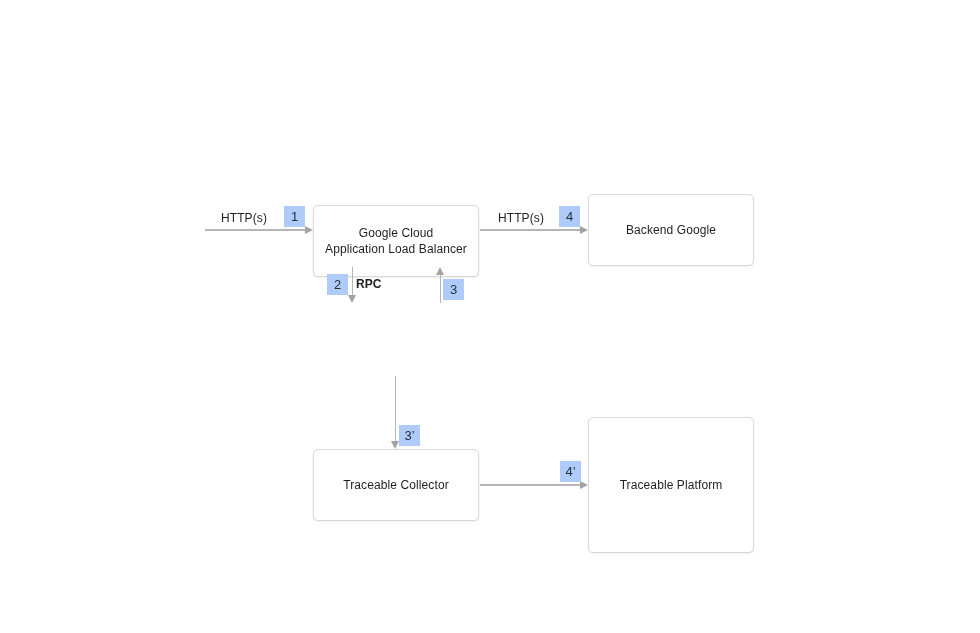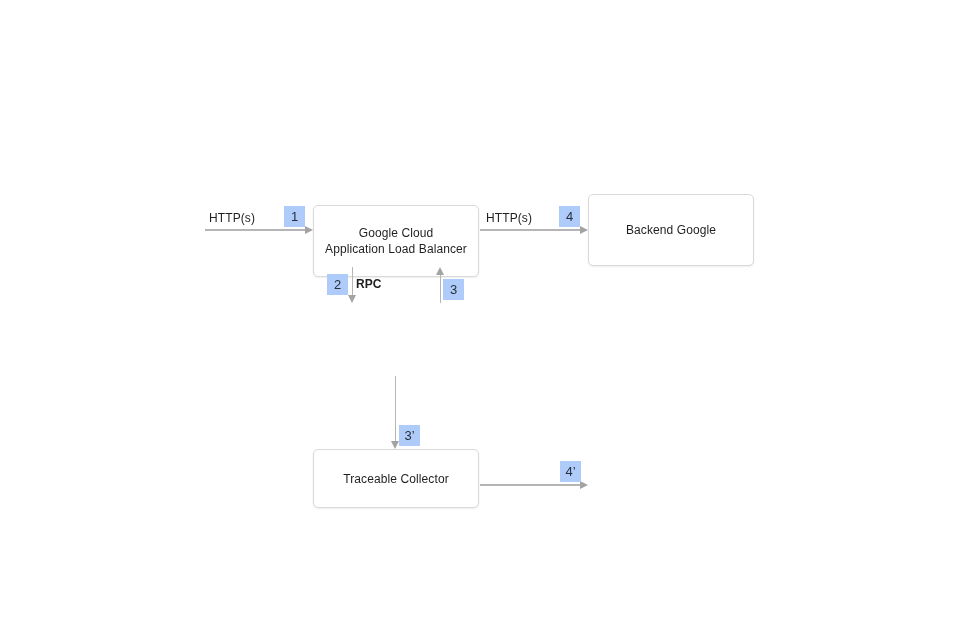--- a/index.html
+++ b/index.html
@@ -65,40 +65,40 @@
     border-right: 4.5px solid transparent;
     border-bottom: 8px solid #a3a3a3;
   }
   .edge-label {
     position: absolute;
     font-size: 12px;
     color: #1f1f1f;
     letter-spacing: 0.1px;
   }
   .edge-label.centered {
-    text-align: left;
+    text-align: center;
   }
   .badge {
     position: absolute;
     width: 21px;
     height: 21px;
     background: #aecbfa;
     display: flex;
     align-items: center;
     justify-content: center;
     font-size: 13px;
     color: #27303a;
   }
 
   
   #node-client            { left: 37px;  top: 194px; width: 168px; height: 72px; }
   #node-alb               { left: 313px; top: 205px; width: 166px; height: 72px; }
   #node-backend           { left: 588px; top: 194px; width: 166px; height: 72px; }
   #node-service-extension { left: 313px; top: 303px; width: 166px; height: 72px; }
-  #node-collector         { left: 313px; top: 449px; width: 166px; height: 59px; justify-content: center; }
+  #node-collector         { left: 313px; top: 449px; width: 166px; height: 72px; justify-content: center; }
   #node-platform          { left: 588px; top: 417px; width: 166px; height: 136px; }
 
   
   #line-client-alb   { left: 205px; top: 229px; width: 101px; }
   #head-client-alb   { left: 305px; top: 225.5px; }
   #label-client-alb  { left: 209px; top: 211px; width: 70px; }
   #badge-client-alb  { left: 284px; top: 206px; }
 
   #line-alb-backend  { left: 480px; top: 229px; width: 101px; }
   #head-alb-backend  { left: 580px; top: 225.5px; }
@@ -135,20 +135,23 @@
 
   <div class="node" id="node-backend">
     <span class="node-label">Backend Google</span>
   </div>
 
 
   <div class="node" id="node-collector">
     <span class="node-label">Traceable Collector</span>
   </div>
 
+  <div class="node" id="node-platform">
+    <span class="node-label">Traceable Platform</span>
+  </div>
 
   <div class="line-h" id="line-client-alb"></div>
   <div class="head-right" id="head-client-alb"></div>
   <span class="edge-label centered" id="label-client-alb">HTTP(s)</span>
   <div class="badge" id="badge-client-alb">
     <span>1</span>
   </div>
 
   <div class="line-h" id="line-alb-backend"></div>
   <div class="head-right" id="head-alb-backend"></div>

